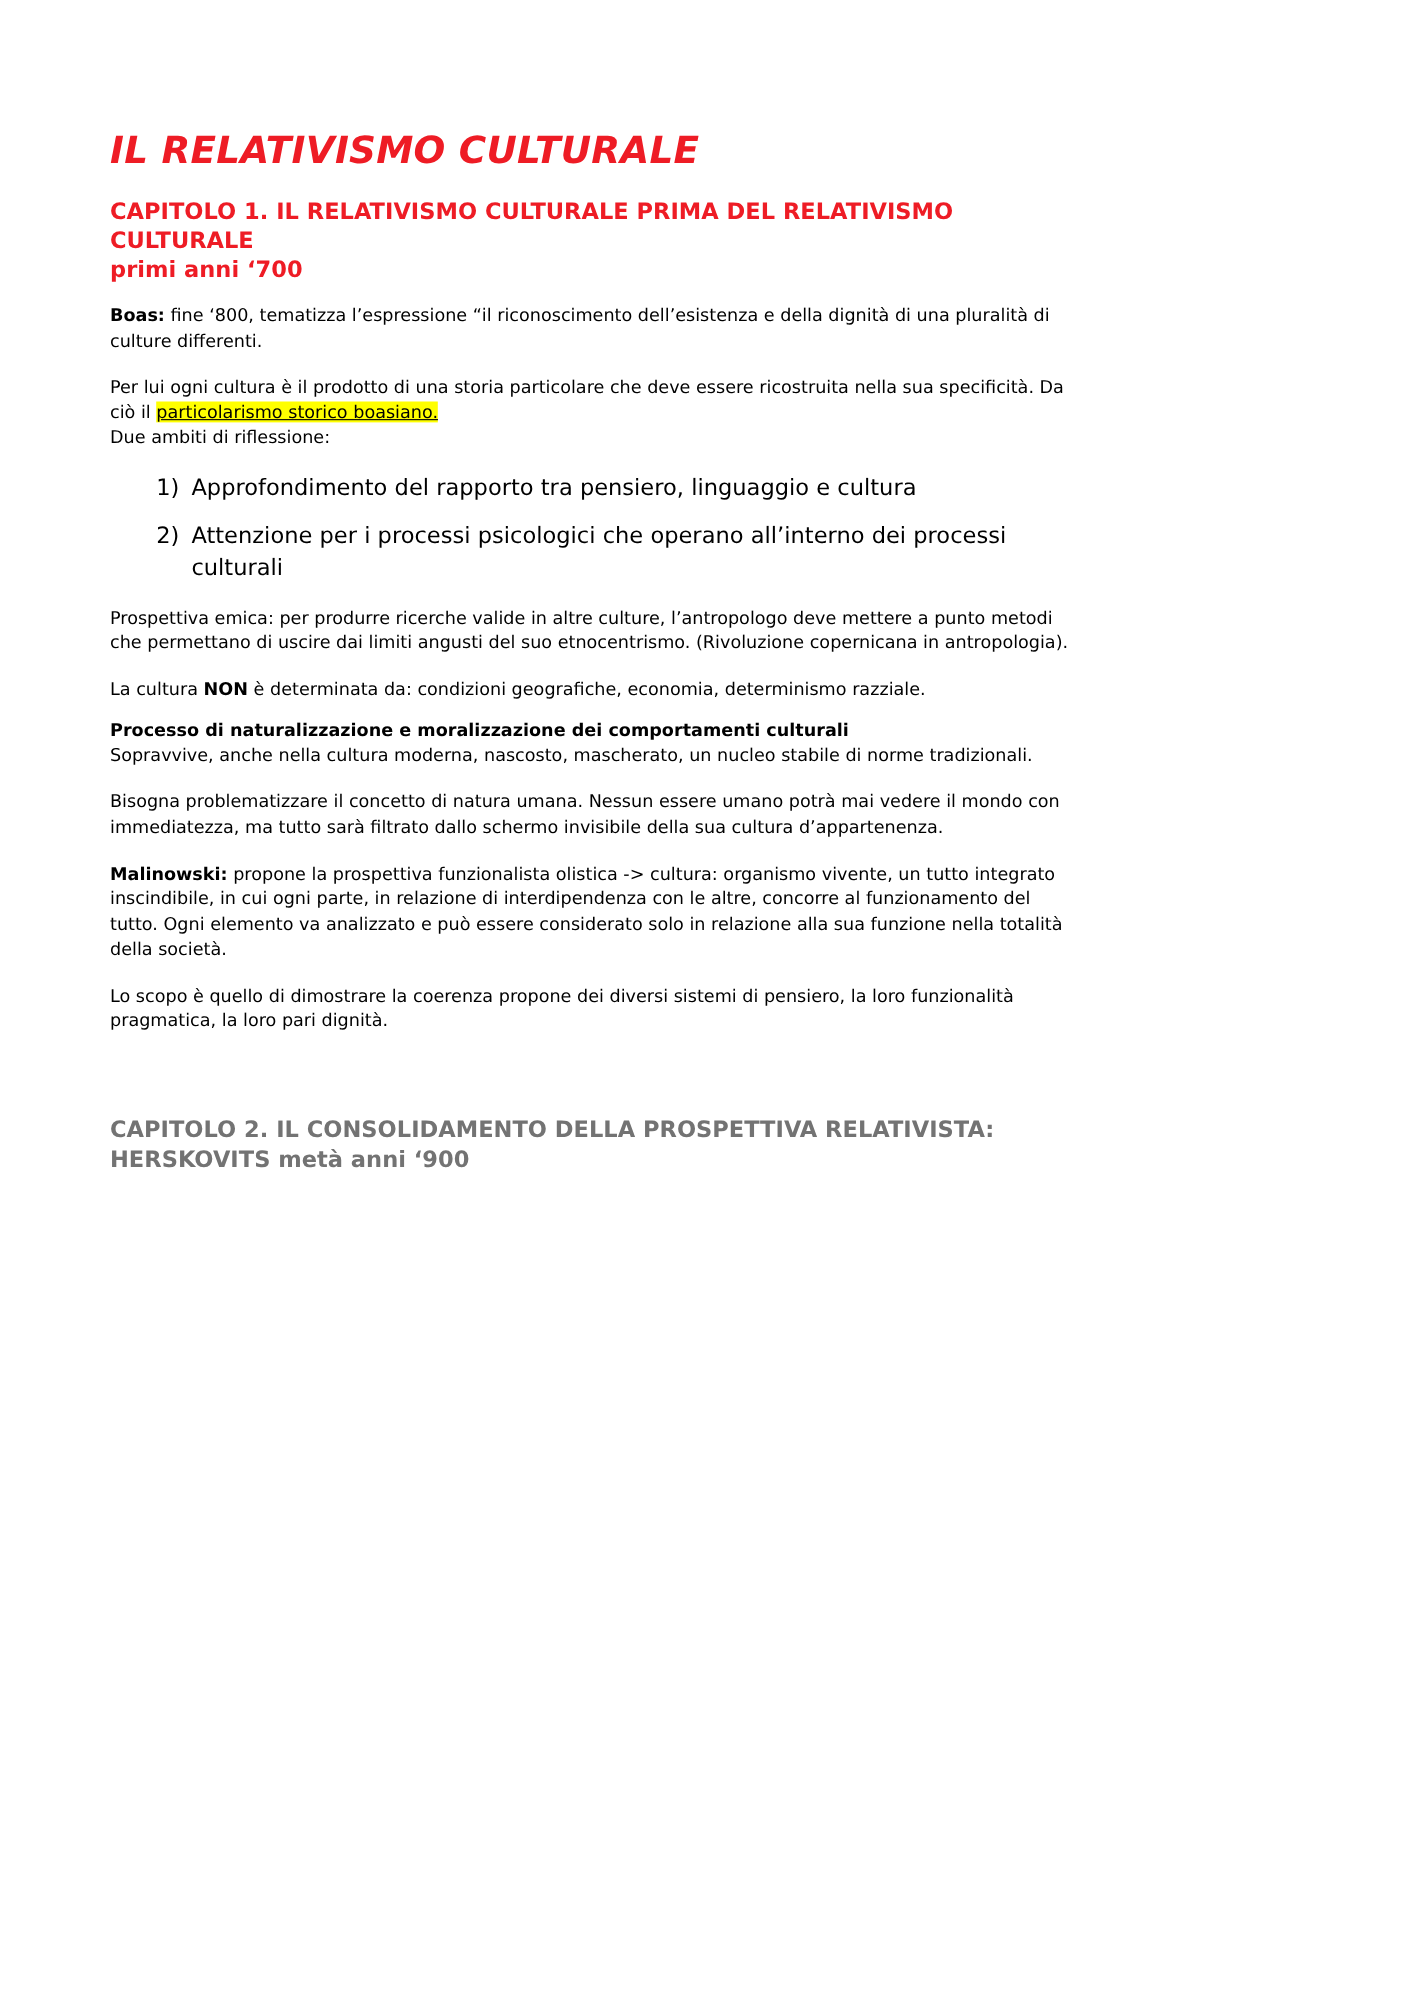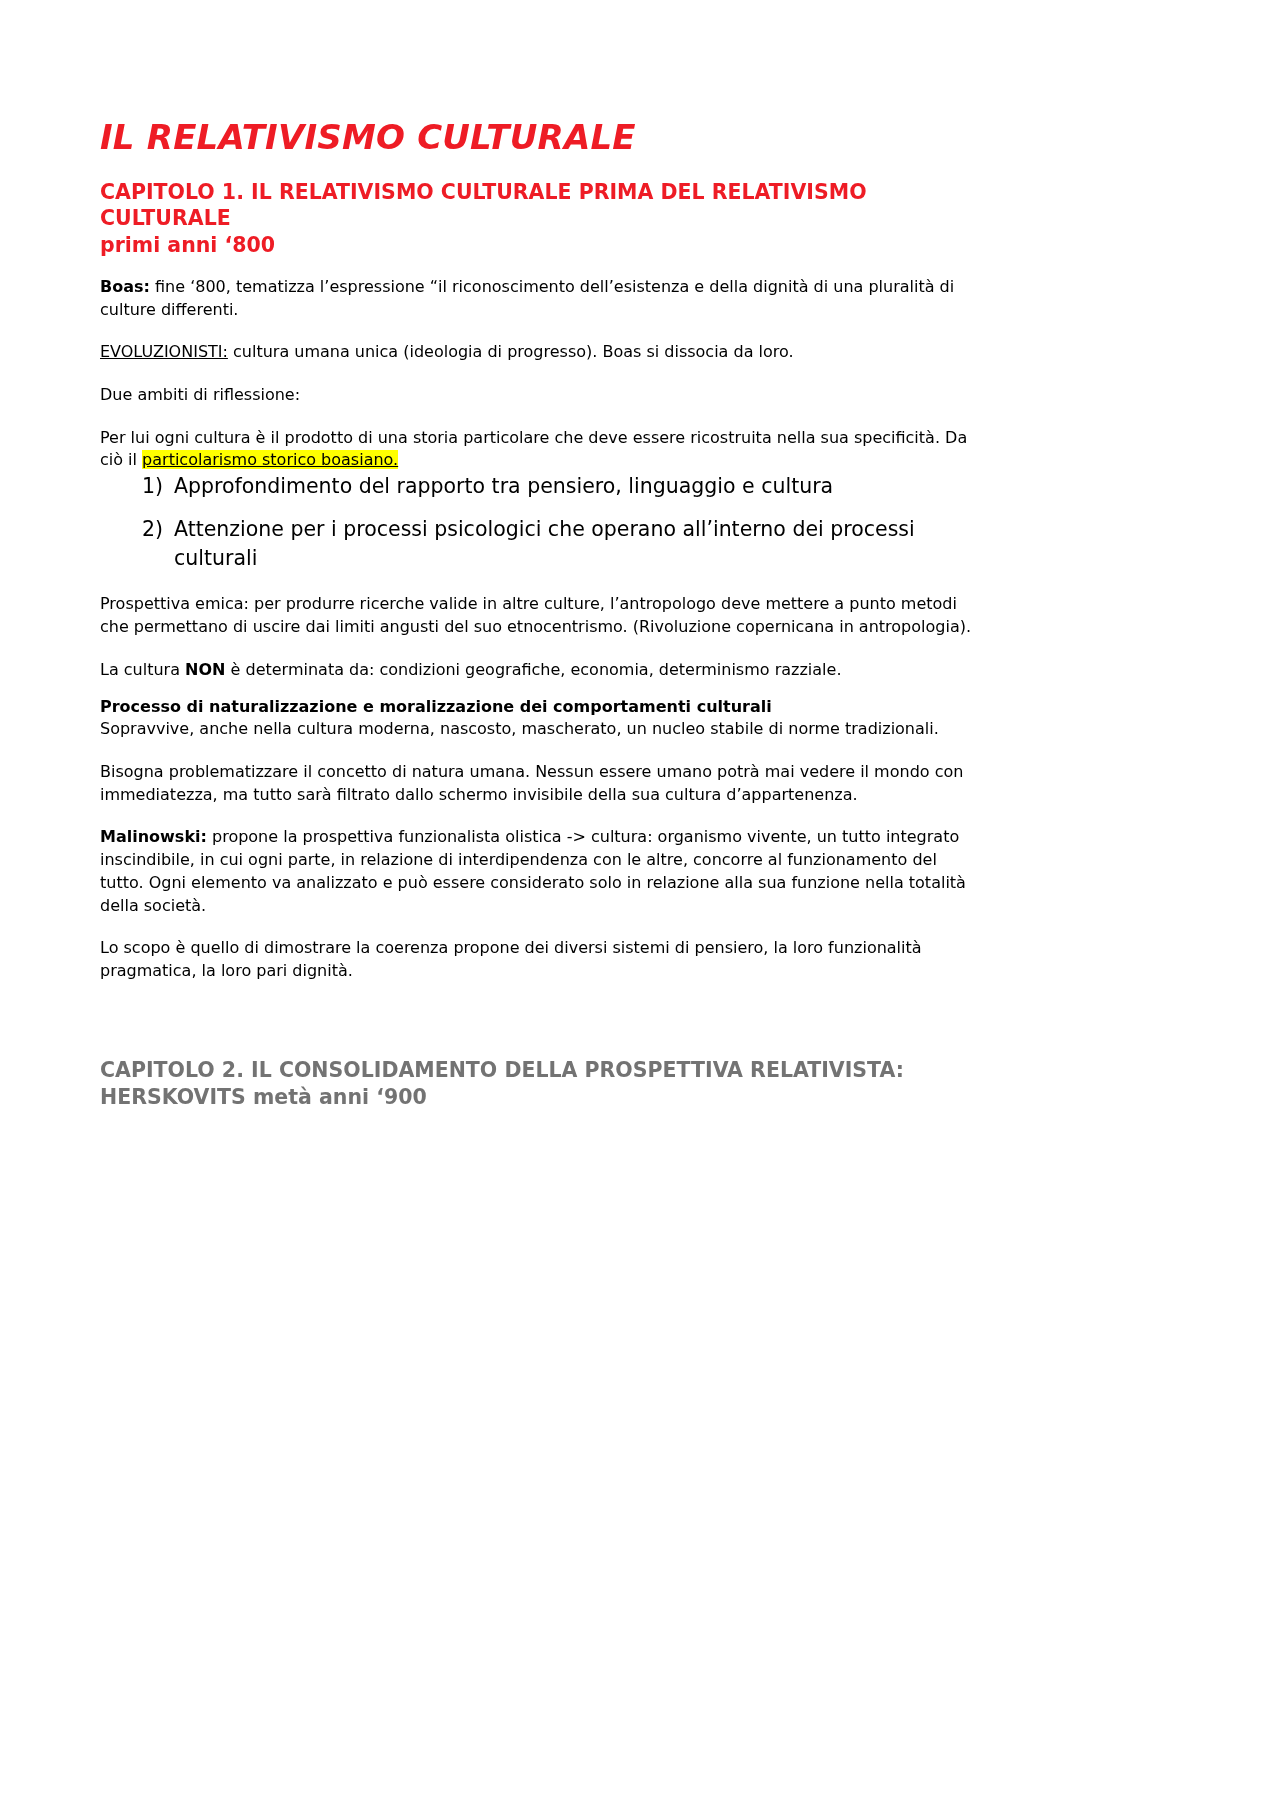--- a/index.html
+++ b/index.html
@@ -91,30 +91,29 @@
 </style>
 </head>
 <body>
 
 <div class="page">
 
   <h1 class="doc-title">IL RELATIVISMO CULTURALE</h1>
 
   <div class="chapter-heading">
     <span>CAPITOLO 1. IL RELATIVISMO CULTURALE PRIMA DEL RELATIVISMO CULTURALE</span>
-    <span class="line2">primi anni ‘800</span>
+    <span class="line2">primi anni ‘700</span>
   </div>
 
   <p class="body"><span class="b">Boas:</span><span> fine ‘800, tematizza l’espressione “il riconoscimento dell’esistenza e della dignità di una pluralità di culture differenti.</span></p>
 
-  <p class="body"><span class="u">EVOLUZIONISTI:</span><span> cultura umana unica (ideologia di progresso). Boas si dissocia da loro.</span></p>
+
+  <p class="body tight"><span>Per lui ogni cultura è il prodotto di una storia particolare che deve essere ricostruita nella sua specificità. Da ciò il </span><span class="hl">particolarismo storico boasiano.</span></p>
 
   <p class="body">Due ambiti di riflessione:</p>
-
-  <p class="body tight"><span>Per lui ogni cultura è il prodotto di una storia particolare che deve essere ricostruita nella sua specificità. Da ciò il </span><span class="hl">particolarismo storico boasiano.</span></p>
 
   <ol class="numlist">
     <li>
       <span class="marker">1)</span>
       <span>Approfondimento del rapporto tra pensiero, linguaggio e cultura</span>
     </li>
     <li>
       <span class="marker">2)</span>
       <span>Attenzione per i processi psicologici che operano all’interno dei processi culturali</span>
     </li>

